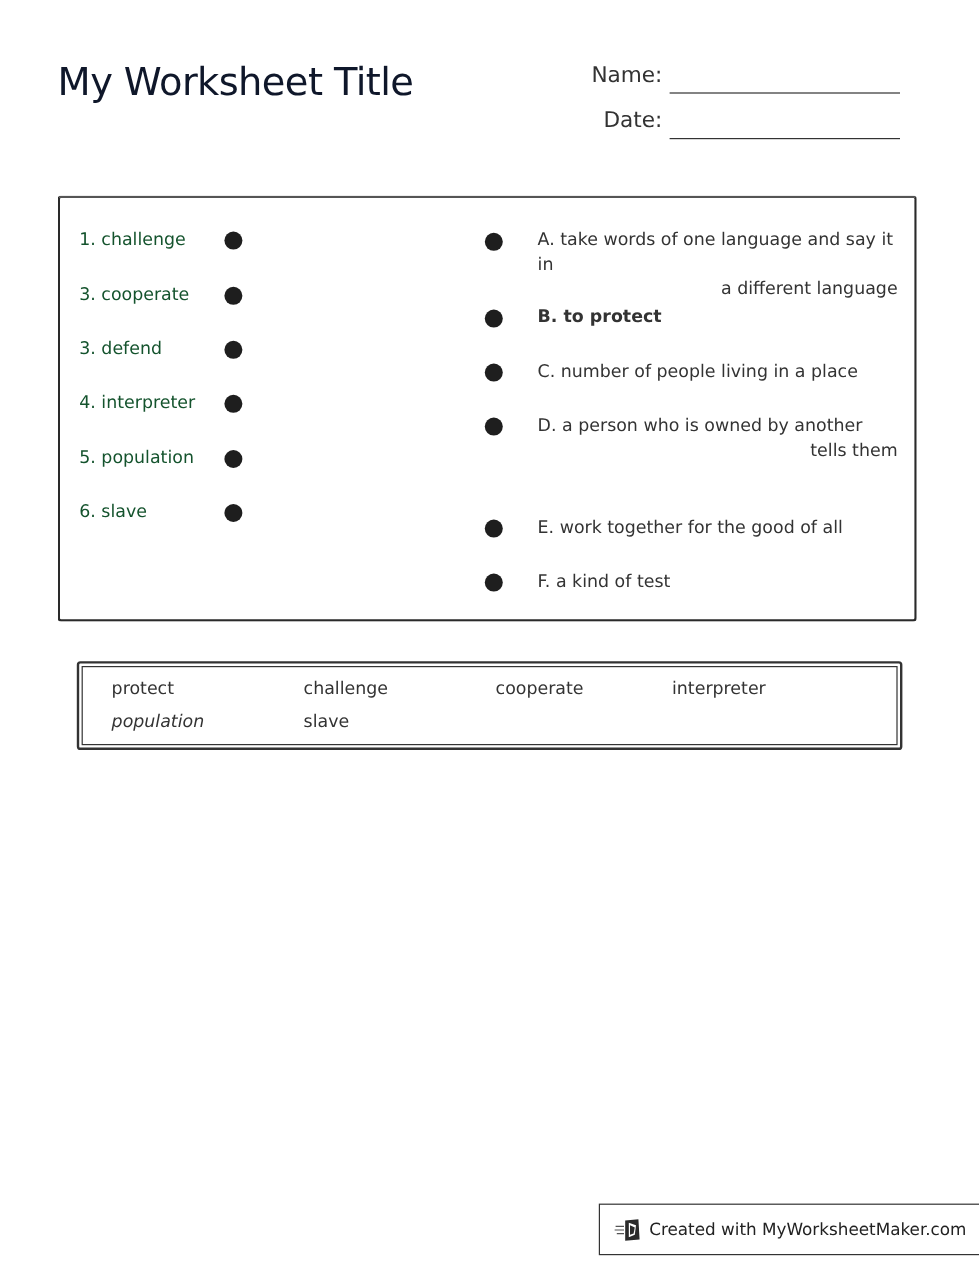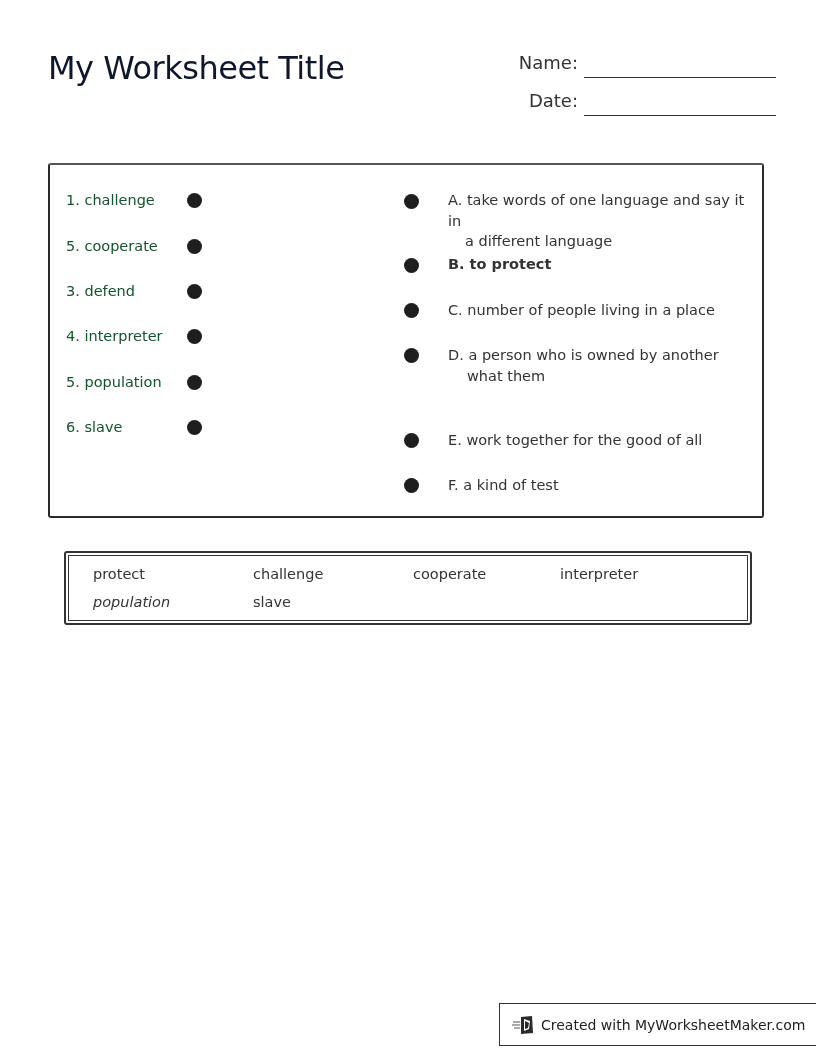--- a/index.html
+++ b/index.html
@@ -1,31 +1,31 @@
 <!DOCTYPE html>
 <html><head>
 <meta charset="utf-8">
 <style>
   html, body { margin:0; padding:0; background:#ffffff; }
   body { width:816px; height:1056px; position:relative; overflow:hidden;
          font-family:"DejaVu Sans", "Liberation Sans", sans-serif; color:#333333; }
   .title { position:absolute; left:48px; top:48px; font-size:32px; font-weight:normal;
            color:#0f172a; letter-spacing:-0.5px; margin:0; line-height:40px; }
-  .field { position:absolute; left:508px; width:268px; height:30px; }
+  .field { position:absolute; left:482px; width:268px; height:30px; }
   .field .lbl { position:absolute; right:198px; top:0; font-size:18px; color:#333; line-height:26px; }
   .field .line { position:absolute; left:76px; right:0; top:27px; border-bottom:1.5px solid #333; }
   .name-field { top:50px; }
   .date-field { top:88px; }
 
   .match-box { position:absolute; left:48px; top:163px; width:716px; height:355px;
                border:2px solid #2a2a2a; border-top-color:#555; border-radius:3px; box-sizing:border-box; }
   .term { position:absolute; left:66px; font-size:14.5px; color:#14532d; line-height:20px; }
   .dot { position:absolute; width:15px; height:15px; border-radius:50%; background:#1e1e1e; }
   .def { position:absolute; left:448px; width:300px; font-size:14.5px; color:#333; line-height:20.5px; }
-  .def .cont { display:block; padding-left:17px; }
+  .def .cont { display:block; padding-left:17px;text-align:right; }
 
   .bank-outer { position:absolute; left:64px; top:551px; width:688px; height:74px;
                 border:2px solid #333; border-radius:3px; box-sizing:border-box; }
   .bank-inner { position:absolute; left:2px; top:2px; right:2px; bottom:2px;
                 border:1.5px solid #333; }
   .bank-word { position:absolute; font-size:14.5px; color:#333; line-height:20px; }
 
   .footer { position:absolute; left:499px; top:1003px; width:344px; height:43px;
             border:1.5px solid #333; box-sizing:border-box; }
   .footer .logo { position:absolute; left:12px; top:11px; width:24px; height:20px; }
@@ -41,21 +41,21 @@
   <div class="line"></div>
 </div>
 <div class="field date-field">
   <span class="lbl">Date:</span>
   <div class="line"></div>
 </div>
 
 <div class="match-box"></div>
 
 <div class="term" style="top:190px;">1. challenge</div>
-<div class="term" style="top:236px;">5. cooperate</div>
+<div class="term" style="top:236px;">3. cooperate</div>
 <div class="term" style="top:281px;">3. defend</div>
 <div class="term" style="top:326px;">4. interpreter</div>
 <div class="term" style="top:372px;">5. population</div>
 <div class="term" style="top:417px;">6. slave</div>
 
 <div class="dot" style="left:187px; top:193px;"></div>
 <div class="dot" style="left:187px; top:239px;"></div>
 <div class="dot" style="left:187px; top:284px;"></div>
 <div class="dot" style="left:187px; top:329px;"></div>
 <div class="dot" style="left:187px; top:375px;"></div>
@@ -73,21 +73,21 @@
   <span class="cont">a different language</span>
 </div>
 <div class="def" style="top:254px;font-weight:bold;">
   <span>B. to protect</span>
 </div>
 <div class="def" style="top:300px;">
   <span>C. number of people living in a place</span>
 </div>
 <div class="def" style="top:345px;">
   <span>D. a person who is owned by another</span>
-  <span class="cont" style="padding-left:19px;">what them</span>
+  <span class="cont" style="padding-left:19px;">tells them</span>
 </div>
 <div class="def" style="top:430px;">
   <span>E. work together for the good of all</span>
 </div>
 <div class="def" style="top:475px;">
   <span>F. a kind of test</span>
 </div>
 
 <div class="bank-outer">
   <div class="bank-inner"></div>

